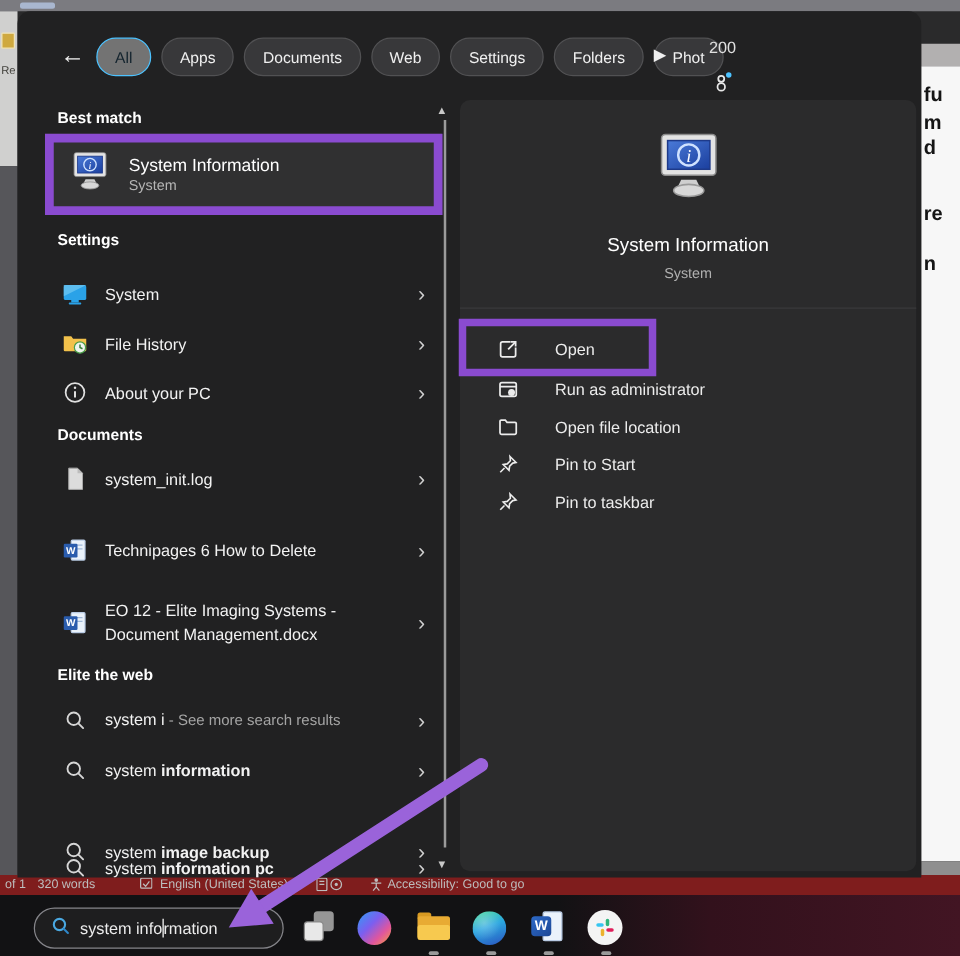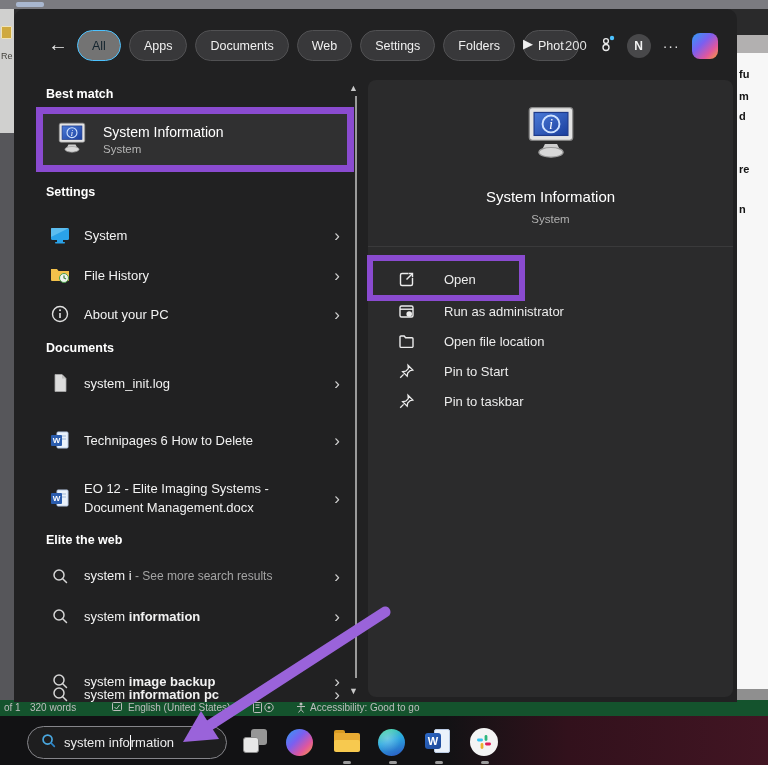--- a/index.html
+++ b/index.html
@@ -8,26 +8,26 @@
   .abs { position:absolute; }
 
   
   .ribbon-top { left:0; top:0; width:768px; height:9px; background:#7b7b80; z-index:1; }
   .ribbon-chip { left:16px; top:2px; width:28px; height:5px; background:#a9b7cf; border-radius:2px; z-index:2; }
   .word-left-top { left:0; top:9px; width:14px; height:124px; background:#d0d0cf; z-index:1; }
   .word-left-icon { left:1px; top:17px; width:11px; height:13px; background:#cfa93f; border:1px solid #efe3b8; border-radius:1px; }
   .word-left-frag { left:1px; top:42px; font-size:9px; color:#44433e; }
   .word-left-bottom { left:0; top:133px; width:14px; height:567px; background:#56565a; z-index:1; }
   .word-right-bar { left:737px; top:35px; width:31px; height:18px; background:#b2b0b0; z-index:1; }
-  .word-page { left:737px; top:53px; width:31px; height:636px; background:#f7f7f7; z-index:1; font-weight:bold; font-size:11px; color:#151515; }
+  .word-page { left:737px; top:53px; width:31px; height:636px; background:#f7f7f7; z-index:1; font-weight:bold; font-size:16px; color:#151515; }
   .word-page span { position:absolute; left:2px; }
   .word-page-bottom { left:737px; top:689px; width:31px; height:27px; background:#8f8f8f; z-index:1; }
 
   
-  .status-strip { left:0; top:700px; width:768px; height:16px; background:#14532d; z-index:1; font-size:10px; color:#bdbdbd; }
+  .status-strip { left:0; top:700px; width:768px; height:16px; background:#7f1d1d; z-index:1; font-size:10px; color:#bdbdbd; }
   .status-strip span { position:absolute; top:2px; white-space:nowrap; }
 
   
   .taskbar { left:0; top:716px; width:768px; height:49px; z-index:3;
     background:linear-gradient(90deg,#121214 0%,#121214 58%,#32111c 74%,#421523 100%); }
   .tb-search { position:absolute; left:27px; top:10px; width:200px; height:33px; background:#1e1e1f;
     border:1.5px solid #85858a; border-radius:17px; display:flex; align-items:center; padding-left:13px; }
   .tb-search-text { font-size:13px; color:#ececec; margin-left:8px; white-space:nowrap; }
   .caret { display:inline-block; width:1px; height:15px; background:#fff; vertical-align:-3px; }
   .tb-icon { position:absolute; top:11px; width:30px; height:30px; }
@@ -35,21 +35,21 @@
 
   
   .panel { left:14px; top:9px; width:723px; height:693px; background:#212122; border-radius:10px 10px 0 0;
     z-index:2; overflow:hidden; }
   .back-arrow { left:34px; top:24px; font-size:20px; color:#eaeaea; }
   .pills { left:63px; top:21px; height:31px; display:flex; gap:8px; align-items:center; }
   .pill { height:31px; display:flex; align-items:center; padding:0 14px; border-radius:16px; background:#38383a;
     border:1px solid #515153; font-size:12.5px; color:#f0f0f0; white-space:nowrap; }
   .pill.selected { background:#737373; border-color:#4cc2ff; color:#14242e; }
   .tabs-overflow { left:509px; top:27px; font-size:13px; color:#f0f0f0; }
-  .top-right { left:551px; top:21px; height:31px; display:flex; align-items:center; gap:12px; }
+  .top-right { left:551px; top:21px; height:31px; display:flex; align-items:center; gap:12px;flex-direction:column; }
   .points { font-size:13px; color:#e0e0e0; }
   .avatar { width:24px; height:24px; border-radius:50%; background:#48484a; display:flex; align-items:center;
     justify-content:center; font-size:12px; font-weight:bold; color:#f2f2f2; }
   .more-dots { font-size:14px; color:#e0e0e0; letter-spacing:1px; }
   .copilot { width:26px; height:26px; border-radius:8px;
     background:linear-gradient(135deg,#2f9df4 0%,#7b5ff0 40%,#e0569e 72%,#f6a13b 100%); }
 
   .sec-header { font-size:12.5px; font-weight:bold; color:#ffffff; }
   .row { left:24px; width:304px; display:flex; align-items:center; }
   .row .ric { width:24px; margin-left:10px; display:flex; justify-content:center; flex:none; }

